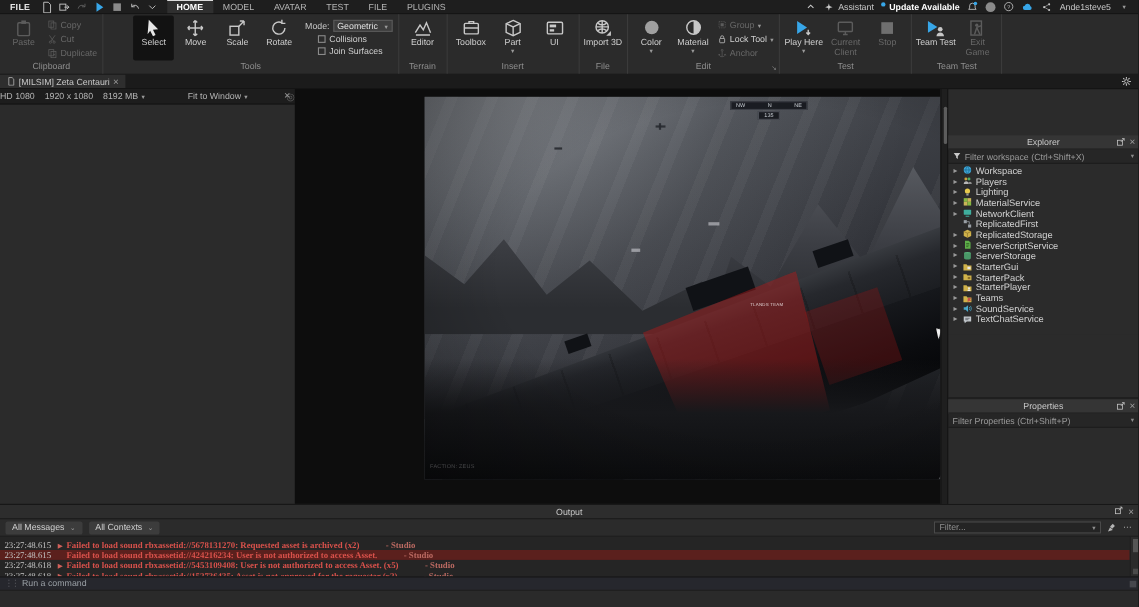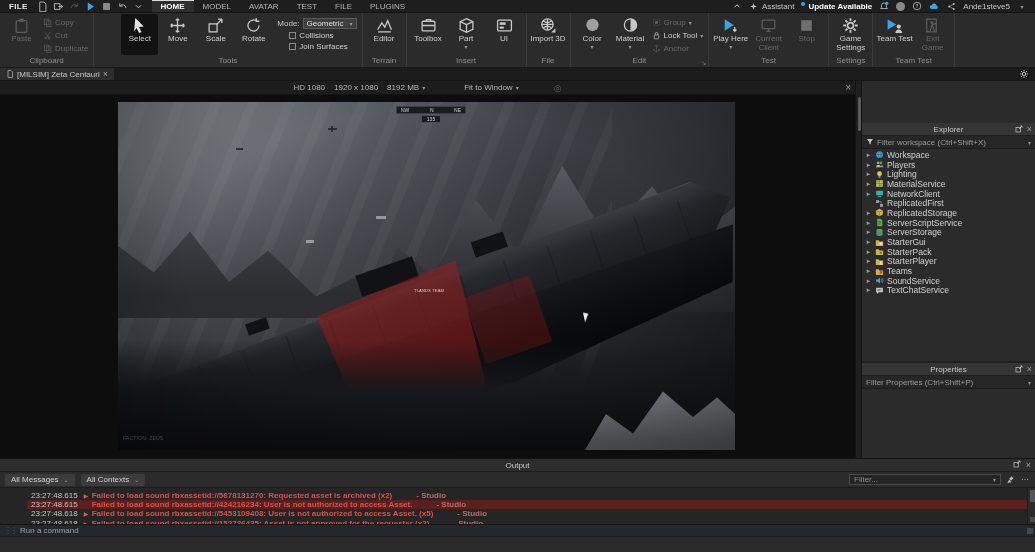--- a/index.html
+++ b/index.html
@@ -55,21 +55,21 @@
   
   .doctabs { height:13px; background:#1b1b1b; display:flex; align-items:stretch; border-bottom:1px solid #141414; }
   .doctab { display:flex; align-items:center; gap:3px; background:#2e2e2e; padding:0 6px; color:#c8c8c8; }
   .doctab .ico { width:8px; height:8px; }
   .tab-close { color:#9a9a9a; font-size:9px; line-height:8px; }
   .doctabs-gear { margin-left:auto; display:flex; align-items:center; padding-right:6px; color:#b0b0b0; }
   .doctabs-gear .ico { width:10px; height:10px; }
 
   
   .main { display:flex; height:377px; }
-  .vp-col { width:855px; display:flex; flex-direction:column; }
+  .vp-col { width:855px; display:flex; flex-direction:row; }
   .vp-toolbar { height:14px; background:#1d1d1d; position:relative; display:flex; align-items:center; justify-content:center; gap:9px; color:#b5b5b5; border-bottom:1px solid #141414; }
   .vp-item { display:flex; align-items:center; gap:3px; }
   .vp-caret { font-size:6px; color:#9a9a9a; }
   .vp-record { color:#5f5f5f; font-size:9px; margin-left:26px; }
   .vp-close { position:absolute; right:4px; top:0; height:100%; display:flex; align-items:center; color:#9a9a9a; font-size:10px; }
   .vp-canvas { position:relative; flex:1; background:#0d0d0d; overflow:hidden; }
 
   
   .scene { position:absolute; left:118px; top:7px; width:617px; height:348px; overflow:hidden;
     background:linear-gradient(160deg,#5a5d63 0%, #44474d 22%, #33353b 48%, #202226 75%, #141518 100%); }
@@ -149,21 +149,21 @@
   .out-title { flex:1; text-align:center; color:#c8c8c8; }
   .out-hicons { position:absolute; right:4px; display:flex; gap:5px; color:#9f9f9f; }
   .out-hicons .ico { width:8px; height:8px; }
   .out-toolbar { height:16px; background:#2b2b2b; display:flex; align-items:center; gap:6px; padding:0 5px; border-bottom:1px solid #1c1c1c; }
   .out-drop { background:#3c3c3c; border-radius:2px; height:12px; display:flex; align-items:center; gap:5px; padding:0 6px; color:#d0d0d0; }
   .out-drop .dcaret { font-size:6px; color:#9f9f9f; }
   .out-right { margin-left:auto; display:flex; align-items:center; gap:5px; }
   .out-filter { width:152px; height:11px; background:#242424; border:1px solid #4a4a4a; display:flex; align-items:center; padding:0 4px; color:#8f8f8f; }
   .out-filter .dcaret { margin-left:auto; font-size:6px; }
   .out-tool-ico { color:#b5b5b5; }
-  .out-msgs { flex:1; background:#252525; font-family:Liberation Sans, sans-serif; font-size:8px; position:relative; padding-top:3px; overflow:hidden;padding-left:27px; }
+  .out-msgs { flex:1; background:#252525; font-family:Liberation Serif, serif; font-size:8px; position:relative; padding-top:3px; overflow:hidden; }
   .out-row { height:9.2px; display:flex; align-items:center; white-space:nowrap; padding-left:4px; }
   .out-row.selected { background:#5b201d; }
   .out-time { color:#c4c4c4; margin-right:6px; }
   .out-arrow { color:#d0605a; width:8px; font-size:6px; }
   .out-msg { color:#d8514b; font-weight:bold; }
   .out-src { color:#bb6a62; font-weight:bold; margin-left:24px; }
   .out-scroll { position:absolute; right:0; top:0; width:8px; height:100%; background:#2b2b2b; border-left:1px solid #1e1e1e; }
   .out-scroll-thumb { position:absolute; left:1.5px; top:2px; width:5px; height:12px; background:#555; }
   .out-scroll-btn { position:absolute; left:1.5px; bottom:2px; width:5px; height:5px; background:#4a4a4a; }
 
@@ -527,34 +527,20 @@
             <span>Stop</span>
           </div>
         </div>
         <div class="rgroup-label">Test</div>
       </div>
       <div class="rgroup">
         <div class="rgroup-items">
           <div class="rbig">
             <span class="ico">
               <svg viewBox="0 0 16 16" width="100%" height="100%" fill="none" stroke="currentColor" stroke-width="1.2">
-                <circle cx="8" cy="8" r="2.8" stroke-width="1.6"></circle>
-                <path d="M8 1.2v2.6M8 12.2v2.6M1.2 8h2.6M12.2 8h2.6M3.2 3.2l1.9 1.9M10.9 10.9l1.9 1.9M12.8 3.2l-1.9 1.9M5.1 10.9l-1.9 1.9" stroke-width="1.8"></path>
-              </svg>
-            </span>
-            <span>Game Settings</span>
-          </div>
-        </div>
-        <div class="rgroup-label">Settings</div>
-      </div>
-      <div class="rgroup">
-        <div class="rgroup-items">
-          <div class="rbig">
-            <span class="ico">
-              <svg viewBox="0 0 16 16" width="100%" height="100%" fill="none" stroke="currentColor" stroke-width="1.2">
                 <path d="M1.5 2l8 5-8 5z" fill="#37a6e8" stroke="none"></path>
                 <circle cx="12" cy="9" r="2" fill="#c8c8c8" stroke="none"></circle>
                 <path d="M8.8 15c0-2 1.4-3.2 3.2-3.2s3.2 1.2 3.2 3.2z" fill="#c8c8c8" stroke="none"></path>
               </svg>
             </span>
             <span>Team Test</span>
           </div>
           <div class="rbig disabled">
             <span class="ico">
               <svg viewBox="0 0 16 16" width="100%" height="100%" fill="none" stroke="currentColor" stroke-width="1.2">

